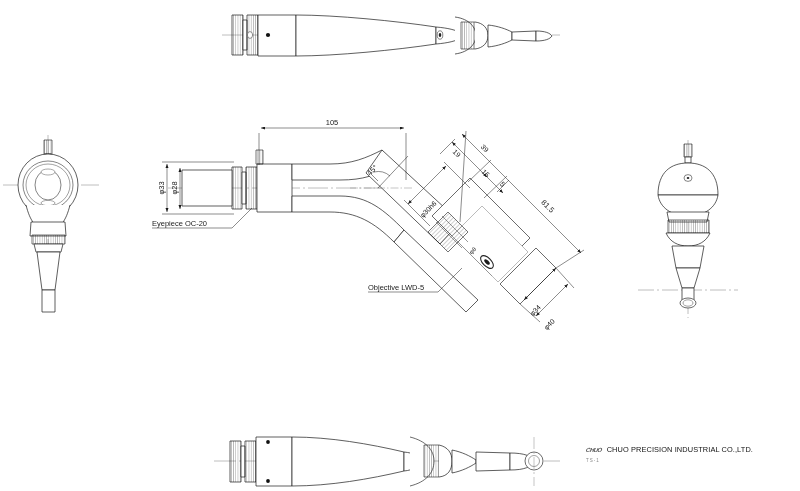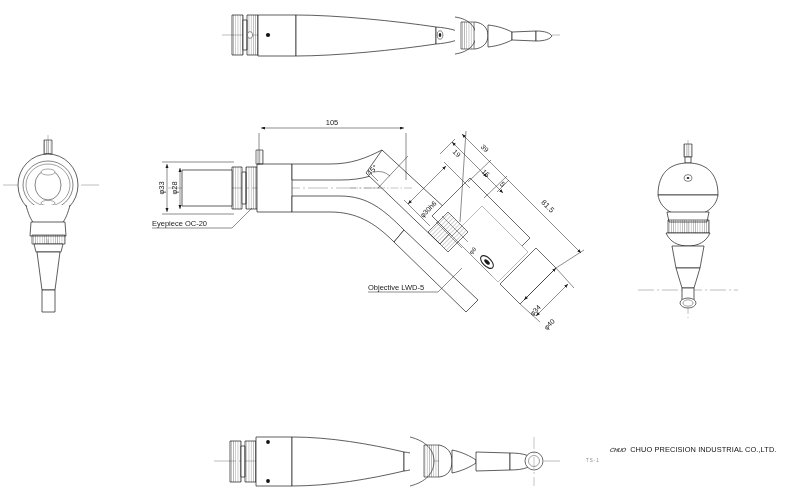--- a/index.html
+++ b/index.html
@@ -3,21 +3,21 @@
 <meta charset="utf-8">
 <style>
   html,body{margin:0;padding:0;background:#ffffff;}
   body{width:800px;height:491px;position:relative;overflow:hidden;
        font-family:"Liberation Sans",sans-serif;color:#1a1a1a;}
   .stage{position:absolute;inset:0;width:800px;height:491px;}
   svg.dwg{position:absolute;left:0;top:0;width:800px;height:491px;}
   .titleblock{position:absolute;left:586px;top:437px;width:214px;}
   .tb-code{font-size:8.5px;letter-spacing:2.2px;font-weight:bold;color:#111;}
   .tb-desc{font-size:7.2px;letter-spacing:.1px;color:#111;margin-top:8px;white-space:nowrap;}
-  .tb-co-row{display:flex;align-items:center;gap:5px;margin-top:8px;justify-content:center;}
+  .tb-co-row{display:flex;align-items:center;gap:5px;margin-top:8px;}
   .tb-co{font-size:7.4px;letter-spacing:.1px;color:#111;white-space:nowrap;}
   .tb-logo{font-size:6px;font-style:italic;font-weight:bold;color:#555;
            letter-spacing:-0.5px;transform:skewX(-12deg);}
   .tb-foot{font-size:4.5px;color:#888;margin-top:4px;letter-spacing:1px;}
 </style>
 </head>
 <body>
 
 <div class="stage">
 

